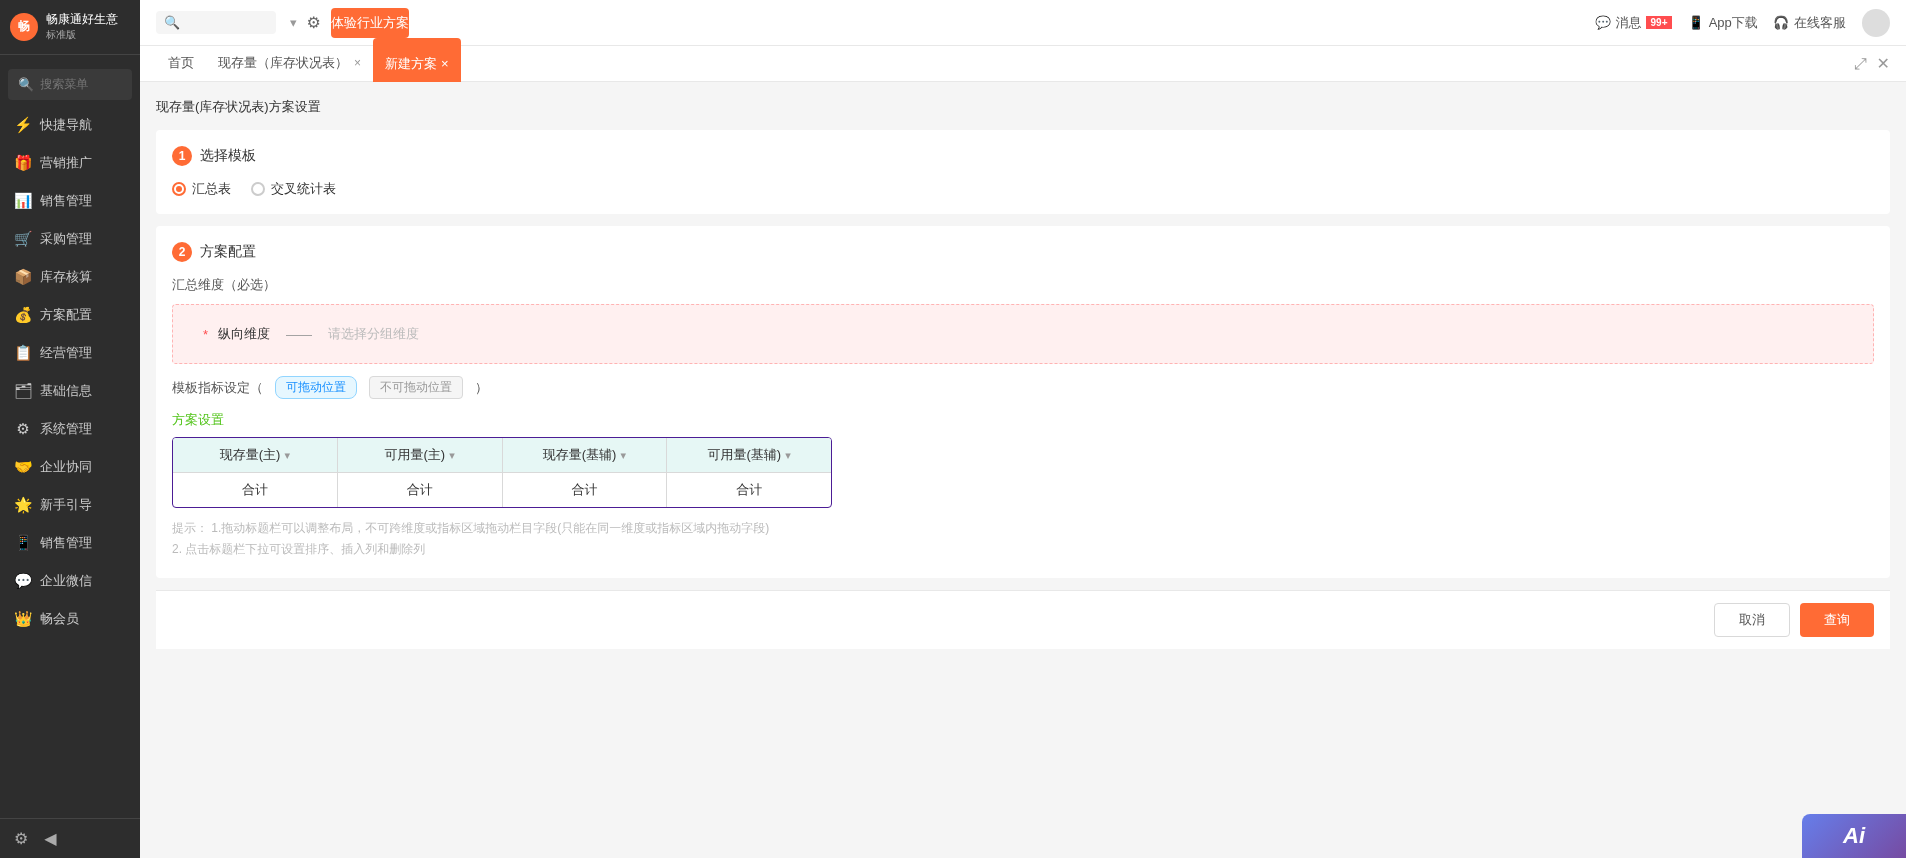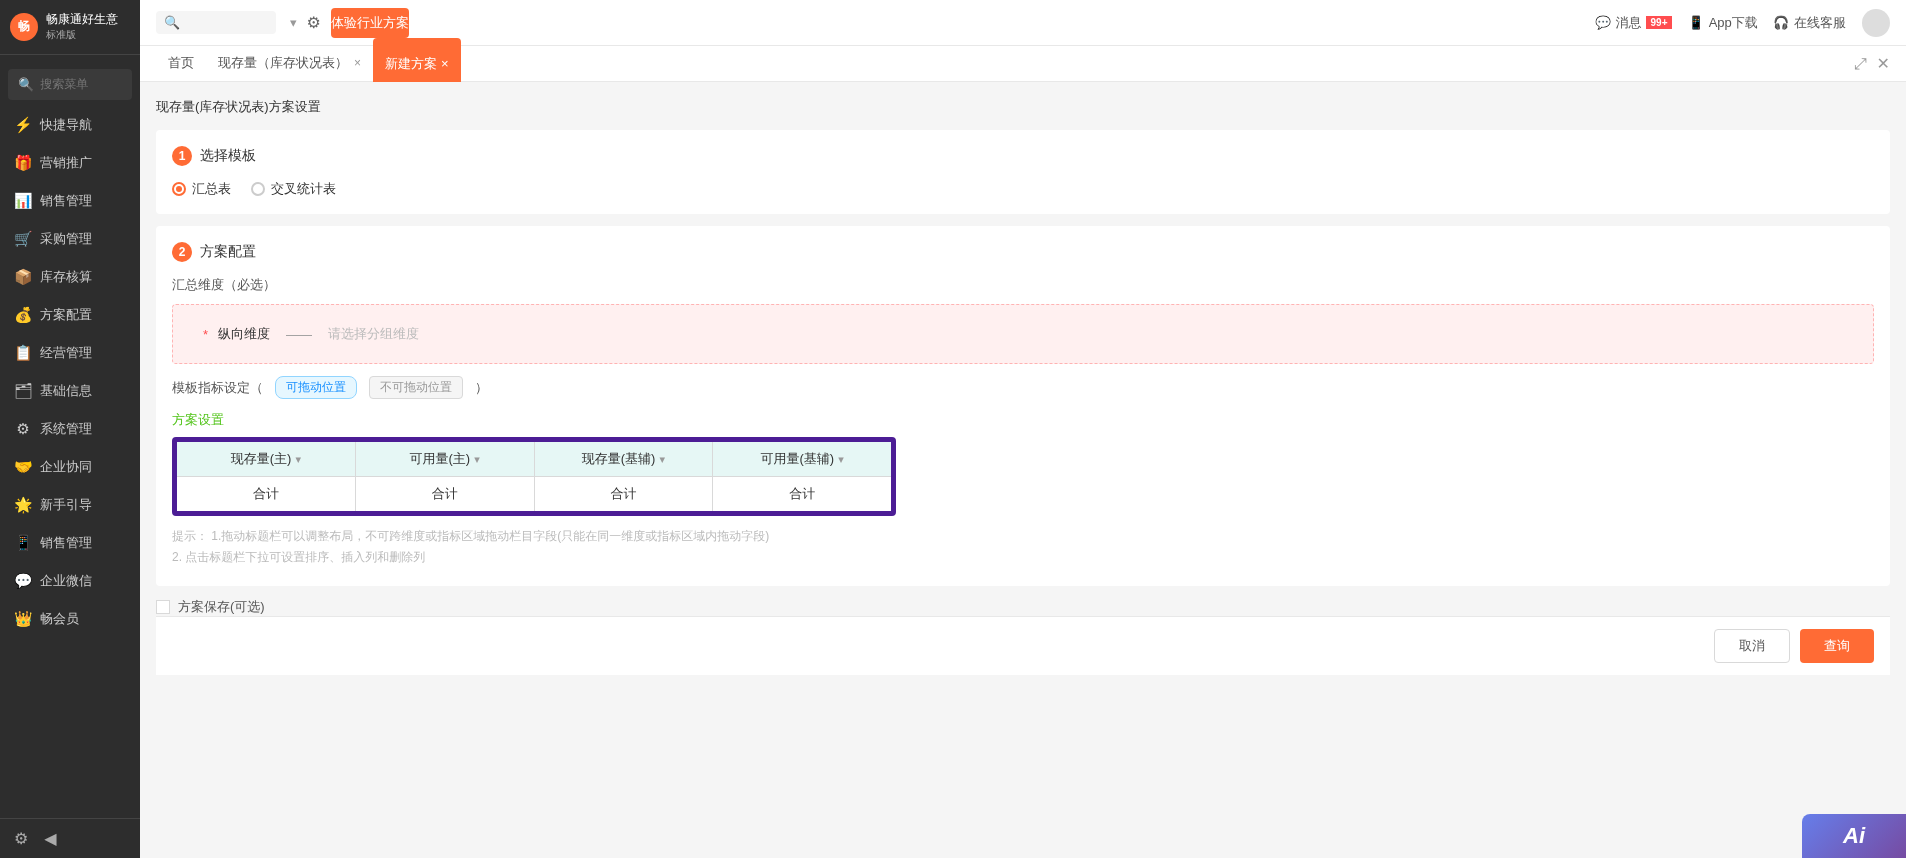--- a/index.html
+++ b/index.html
@@ -170,21 +170,21 @@
       color: #1890ff; padding: 2px 10px; border-radius: 8px; font-size: 12px;
     }
     .non-draggable-badge {
       background: #f5f5f5; border: 1px solid #d9d9d9;
       color: #999; padding: 2px 10px; border-radius: 4px; font-size: 12px;
     }
 
     .stats-section { margin-top: 6px; }
     .stats-label { color: #52c41a; font-size: 13px; margin-bottom: 8px; font-weight: 500; }
 
-    .stats-table { border: 5px solid #4c1d95; border-radius: 4px; overflow: hidden; width: 724px; }
+    .stats-table { border: 1px solid #4c1d95; border-radius: 4px; overflow: hidden; width: 660px; }
     .stats-table-header { display: flex; background: #e6f7f5; }
     .stats-table-body { display: flex; }
     .stats-col {
       flex: 1; border-right: 1px solid #d9d9d9;
       text-align: center;
     }
     .stats-col:last-child { border-right: none; }
     .stats-col-header {
       padding: 8px 12px;
       display: flex; align-items: center; justify-content: center; gap: 4px;
@@ -467,24 +467,20 @@
           </div>
         </div>
       </div>
 
       <div class="tips-box">
         <div class="tip-item">提示：   1.拖动标题栏可以调整布局，不可跨维度或指标区域拖动栏目字段(只能在同一维度或指标区域内拖动字段)</div>
         <div class="tip-item">         2. 点击标题栏下拉可设置排序、插入列和删除列</div>
       </div>
     </div>
 
-    <div class="save-option">
-      <div class="checkbox-box"></div>
-      <span class="save-label">方案保存(可选)</span>
-    </div>
 
     <div class="content-footer">
       <button class="btn-cancel">取消</button>
       <button class="btn-query">查询</button>
     </div>
 
   </div>
 </div>
 
 <div class="ai-badge">

